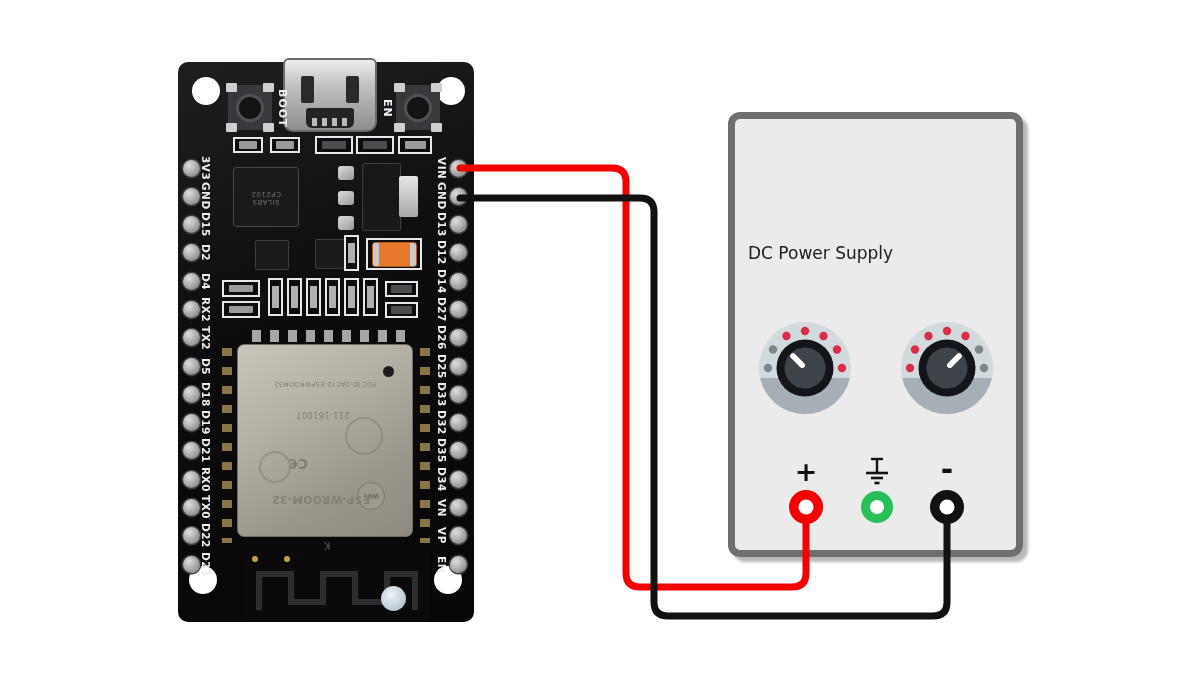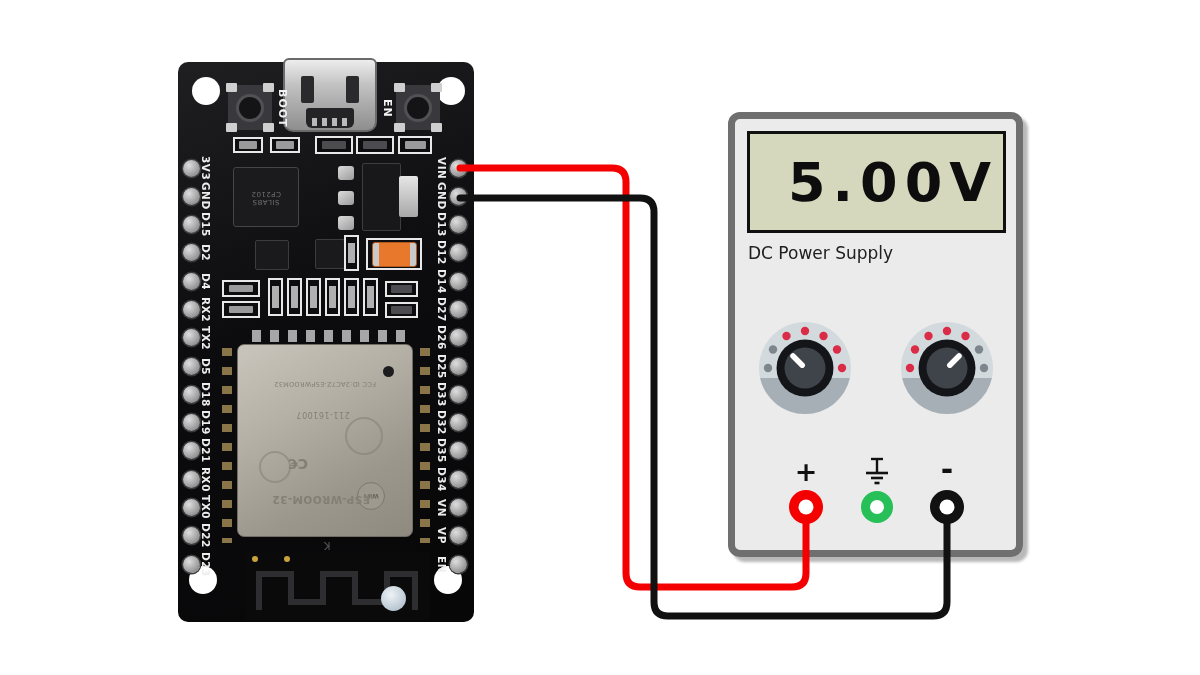--- a/index.html
+++ b/index.html
@@ -334,23 +334,20 @@
           <span class="pin-label">VP</span>
         </div>
         <div class="pin-row" style="--i: 14;">
           <span class="pin-dot"></span>
           <span class="pin-label">EN</span>
         </div>
       </div>
   </div>
 
   <div class="psu">
-    <div class="display">
-      <span class="display-value">5.00V</span>
-    </div>
     <div class="psu-name">DC Power Supply</div>
 
     <svg class="knob-svg knob-left" viewBox="0 0 104 104">
       <circle cx="52" cy="52" r="46" fill="#d3dade"></circle>
       <path d="M7.1 62 A46 46 0 0 0 96.9 62 Z" fill="#a6afb5"></path>
       <circle cx="89" cy="52" r="4.2" fill="#da2c46"></circle>
       <circle cx="84" cy="33.5" r="4.2" fill="#da2c46"></circle>
       <circle cx="70.5" cy="20" r="4.2" fill="#da2c46"></circle>
       <circle cx="52" cy="15" r="4.2" fill="#da2c46"></circle>
       <circle cx="33.5" cy="20" r="4.2" fill="#da2c46"></circle>

